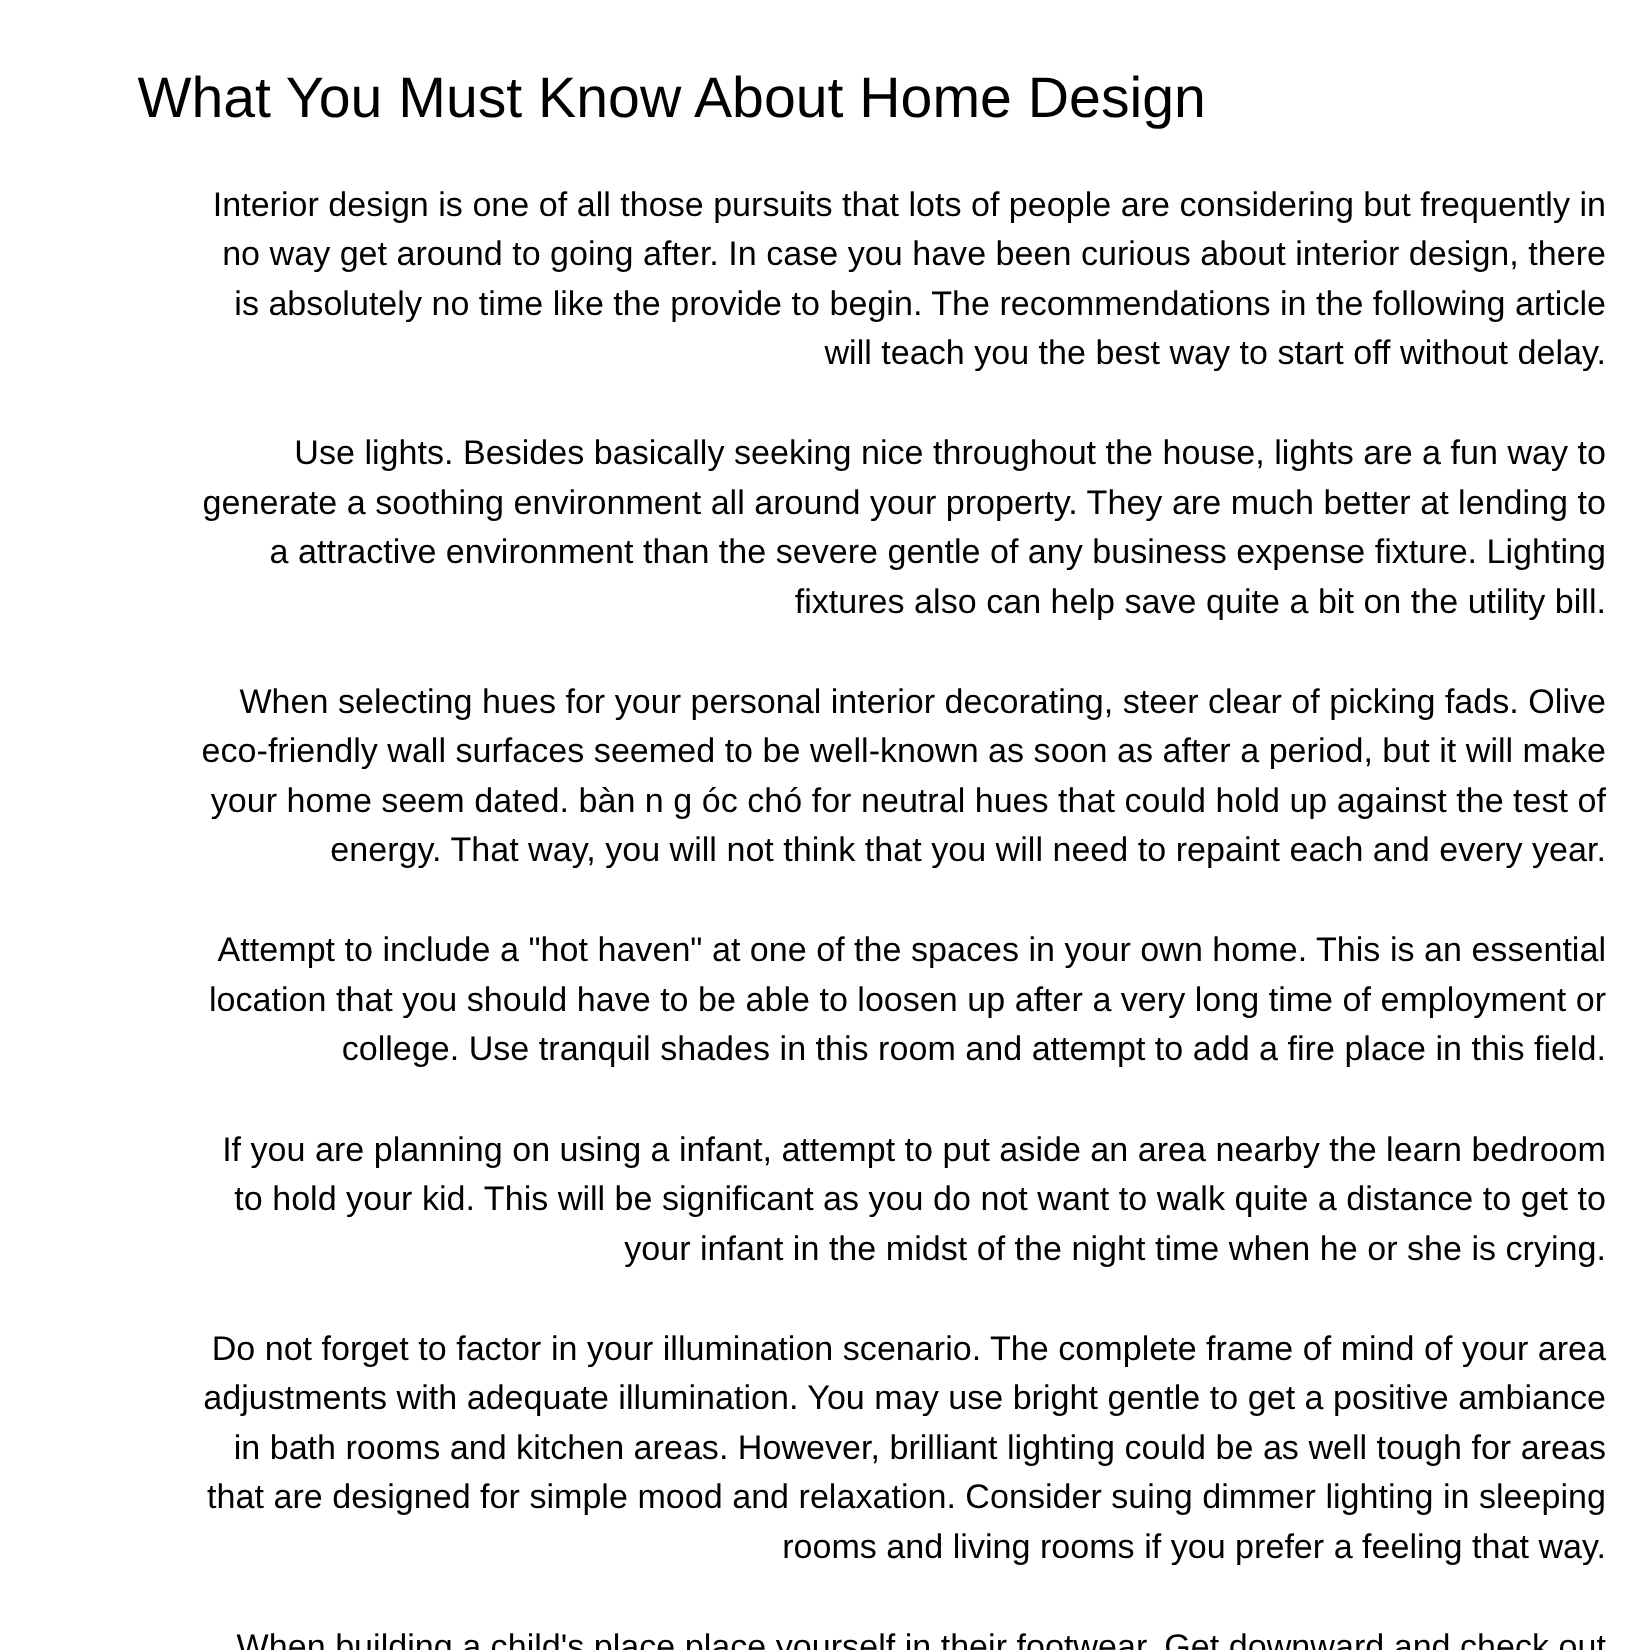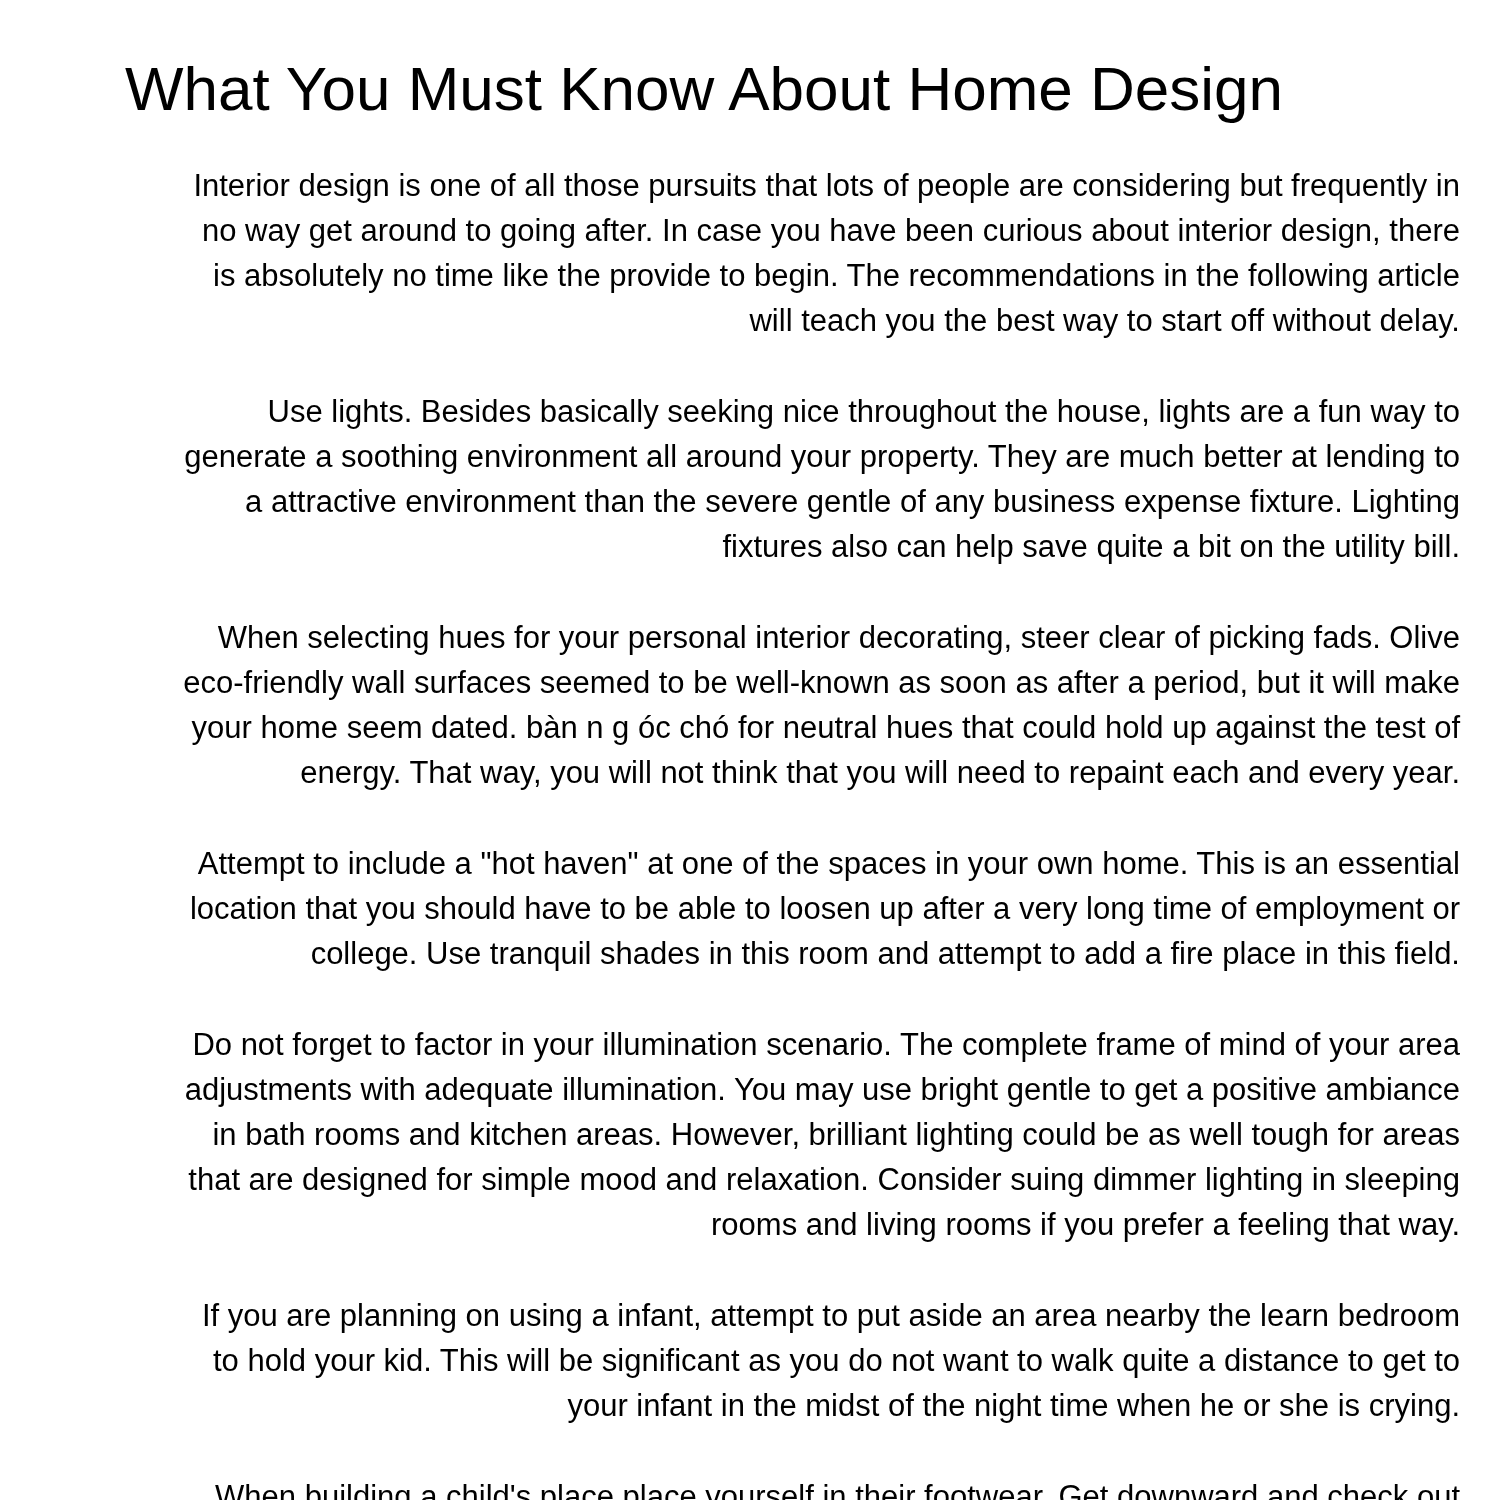--- a/index.html
+++ b/index.html
@@ -15,21 +15,21 @@
     color: #000000;
   }
   .page {
     position: absolute;
     left: 125px;
     top: 0;
     width: 1335px;
   }
   .page h1 {
     margin: 61px 0 0 0;
-    font-size: 62px;
+    font-size: 52px;
     line-height: 56px;
     font-weight: 400;
     letter-spacing: 0;
   }
   .page p {
     margin: 46px 0 0 12px;
     font-size: 31px;
     line-height: 45px;
     font-weight: 400;
     white-space: pre-line; 
@@ -49,22 +49,22 @@
 generate a soothing environment all around your property. They are much better at lending to
 a attractive environment than the severe gentle of any business expense fixture. Lighting
 fixtures also can help save quite a bit on the utility bill.</p>
   <p>When selecting hues for your personal interior decorating, steer clear of picking fads. Olive
 eco-friendly wall surfaces seemed to be well-known as soon as after a period, but it will make
 your home seem dated. bàn n g óc chó for neutral hues that could hold up against the test of
 energy. That way, you will not think that you will need to repaint each and every year.</p>
   <p>Attempt to include a "hot haven" at one of the spaces in your own home. This is an essential
 location that you should have to be able to loosen up after a very long time of employment or
 college. Use tranquil shades in this room and attempt to add a fire place in this field.</p>
+  <p>If you are planning on using a infant, attempt to put aside an area nearby the learn bedroom
+to hold your kid. This will be significant as you do not want to walk quite a distance to get to
+your infant in the midst of the night time when he or she is crying.</p>
   <p>Do not forget to factor in your illumination scenario. The complete frame of mind of your area
 adjustments with adequate illumination. You may use bright gentle to get a positive ambiance
 in bath rooms and kitchen areas. However, brilliant lighting could be as well tough for areas
 that are designed for simple mood and relaxation. Consider suing dimmer lighting in sleeping
 rooms and living rooms if you prefer a feeling that way.</p>
-  <p>If you are planning on using a infant, attempt to put aside an area nearby the learn bedroom
-to hold your kid. This will be significant as you do not want to walk quite a distance to get to
-your infant in the midst of the night time when he or she is crying.</p>
   <p>When building a child's place place yourself in their footwear. Get downward and check out</p>
 </div>
 
 </body></html>

